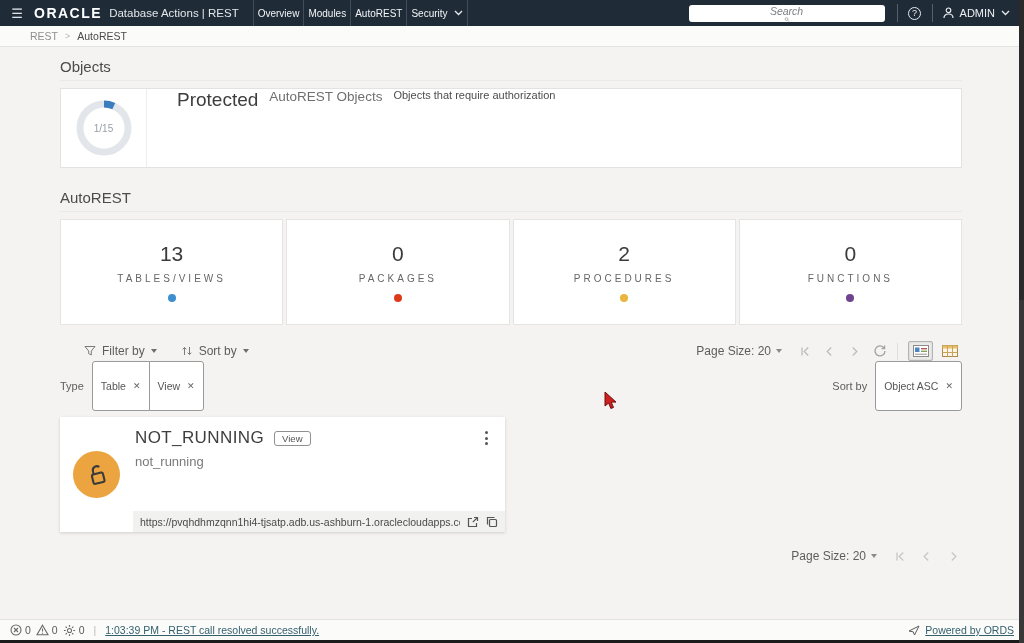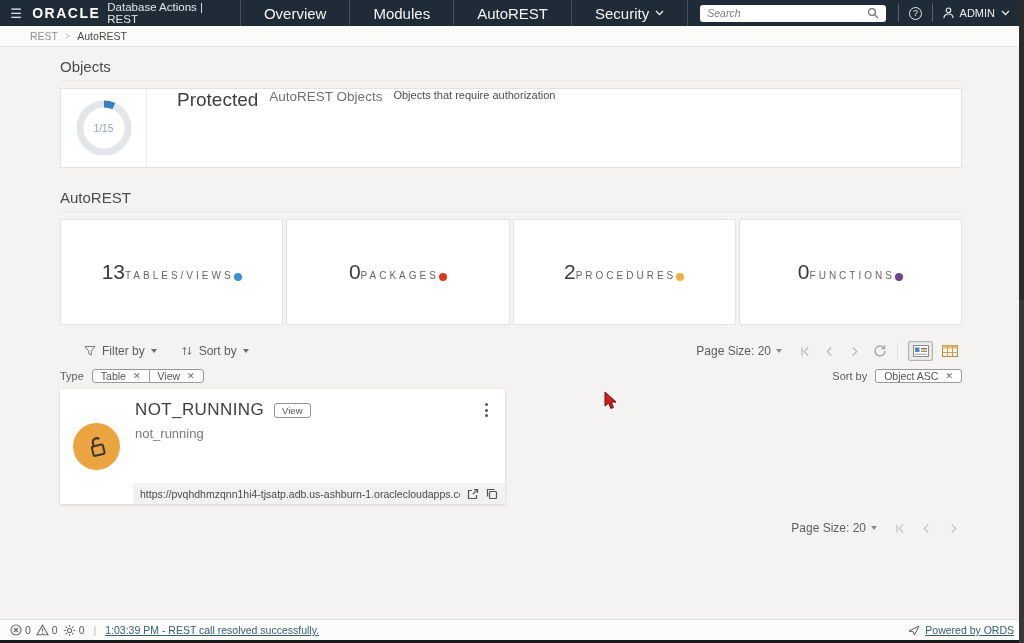--- a/index.html
+++ b/index.html
@@ -7,24 +7,24 @@
   body { font-family:"Liberation Sans", sans-serif; background:#f4f3f1; position:relative; }
   .app { display:flex; flex-direction:column; height:643px; }
 
   
   .topbar { height:26px; background:#1f2b37; display:flex; align-items:stretch; color:#eef1f4; flex-shrink:0; }
   .burger { width:34px; display:flex; align-items:center; justify-content:center; color:#dfe3e7; font-size:13px; cursor:pointer; }
   .brand { display:flex; align-items:center; gap:7px; padding-right:14px; }
   .brand-oracle { font-weight:bold; font-size:14px; letter-spacing:1.5px; color:#ffffff; }
   .brand-suffix { font-size:11.5px; color:#e3e7ea; }
   .navtabs { display:flex; align-items:stretch; }
-  .navtab { display:flex; align-items:center; gap:6px; padding:0 23px; font-size:15px; color:#f2f4f6; border-left:1px solid rgba(255,255,255,0.16); cursor:pointer; }
+  .navtab { display:flex; align-items:center; gap:6px; padding:0 4px; font-size:10px; color:#f2f4f6; border-left:1px solid rgba(255,255,255,0.16); cursor:pointer; }
   .navtab:last-child { border-right:1px solid rgba(255,255,255,0.16); }
   .spacer { flex:1; }
-  .hsearch { display:flex; align-items:center; background:#ffffff; border-radius:3px; height:17px; width:196px; margin:auto 12px; padding:0 7px; }
+  .hsearch { display:flex; align-items:center; background:#ffffff; border-radius:3px; height:17px; width:196px; margin:auto 12px; padding:0 7px;flex-direction:column; }
   .hsearch-text { flex:1; font-size:10.5px; font-style:italic; color:#7b7f83; }
   .hdivider { width:1px; background:rgba(255,255,255,0.25); margin:4px 0; }
   .help-btn { display:flex; align-items:center; justify-content:center; width:34px; cursor:pointer; }
   .help-circle { width:13px; height:13px; border:1.2px solid #e8ebee; border-radius:50%; font-size:9px; display:flex; align-items:center; justify-content:center; color:#e8ebee; }
   .userbox { display:flex; align-items:center; gap:6px; padding:0 14px 0 10px; font-size:11px; cursor:pointer; }
 
   .caret-down { width:0; height:0; border-left:3.5px solid transparent; border-right:3.5px solid transparent; border-top:4px solid currentColor; display:inline-block; }
 
   
   .breadcrumb { height:21px; background:#fbfbfa; border-bottom:1px solid #e5e4e2; display:flex; align-items:center; gap:7px; padding:0 30px; font-size:10.5px; flex-shrink:0; }
@@ -40,40 +40,40 @@
   .donut-cell { width:86px; border-right:1px solid #ededec; display:flex; align-items:center; justify-content:center; }
   .donut-wrap { position:relative; width:58px; height:58px; }
   .donut-label { position:absolute; inset:0; display:flex; align-items:center; justify-content:center; font-size:10px; color:#9aa0a5; }
   .protected-info { display:flex; flex-direction:row; justify-content:center; padding-left:30px; gap:11px; }
   .protected-title { font-size:19px; color:#3d3d3d; }
   .protected-sub { font-size:13.5px; color:#6f6f6f; }
   .protected-desc { font-size:11px; color:#4d4d4d; }
 
   .autorest-heading { margin-top:21px; }
   .stats-row { margin-top:7px; display:flex; gap:3px; }
-  .stat-card { flex:1; height:106px; background:#fff; border:1px solid #e5e4e2; display:flex; flex-direction:row; align-items:center; justify-content:center; cursor:pointer; }
+  .stat-card { flex:1; height:106px; background:#fff; border:1px solid #e5e4e2; display:flex; flex-direction:column; align-items:center; justify-content:center; cursor:pointer; }
   .stat-value { font-size:21px; color:#3b3b3b; }
   .stat-label { font-size:10px; color:#666; letter-spacing:3px; margin-top:7px; }
   .stat-dot { width:8px; height:8px; border-radius:50%; margin-top:10px; }
 
   
   .toolbar { margin-top:16px; display:flex; align-items:center; font-size:12px; color:#5d5d5d; }
   .obj-search { width:146px; height:21px; background:#fff; border:1px solid #d8d8d8; display:flex; align-items:center; padding:0 6px; gap:7px; }
   .obj-search-text { flex:1; font-size:11px; color:#444; }
   .tb-group { display:flex; align-items:center; gap:6px; margin-left:24px; cursor:pointer; }
   .pagesize { display:flex; align-items:center; gap:5px; margin-right:16px; cursor:pointer; }
   .pager { display:flex; align-items:center; gap:12px; color:#bcbcbc; }
   .pager .icon { cursor:pointer; display:flex; }
   .tb-vdiv { width:1px; height:17px; background:#ddd; margin:0 10px; }
   .viewtoggle { display:flex; gap:4px; }
   .vt-btn { width:25px; height:20px; display:flex; align-items:center; justify-content:center; border:1px solid transparent; border-radius:2px; cursor:pointer; }
   .vt-btn.selected { border-color:#b3b3b3; background:#ebebea; box-shadow:inset 0 0 2px rgba(0,0,0,0.15); }
 
-  .chips-row { margin-top:8px; display:flex; align-items:center; font-size:11px; color:#5d5d5d; }
-  .chip { display:inline-flex; align-items:center; gap:7px; border:1px solid #9a9a9a; background:#fff; padding:0 8px; font-size:10.5px; color:#555; cursor:pointer; }
+  .chips-row { display:flex; align-items:center; font-size:11px; color:#5d5d5d; }
+  .chip { display:inline-flex; align-items:center; gap:7px; border:1px solid #9a9a9a; background:#fff; padding:18px 8px; font-size:10.5px; color:#555; cursor:pointer; }
   .chip-x { font-size:9px; color:#666; }
   .typechips { display:flex; margin-left:8px; }
   .typechips .chip:first-child { border-radius:3px 0 0 3px; }
   .typechips .chip:last-child { border-radius:0 3px 3px 0; margin-left:-1px; }
   .sortchip-group { display:flex; align-items:center; gap:8px; }
   .sortchip-group .chip { border-radius:3px; }
 
   
   .result-card { margin-top:6px; width:445px; background:#fff; box-shadow:0 1px 3px rgba(0,0,0,0.15); display:flex; }
   .rc-left { width:73px; display:flex; align-items:center; justify-content:center; }

